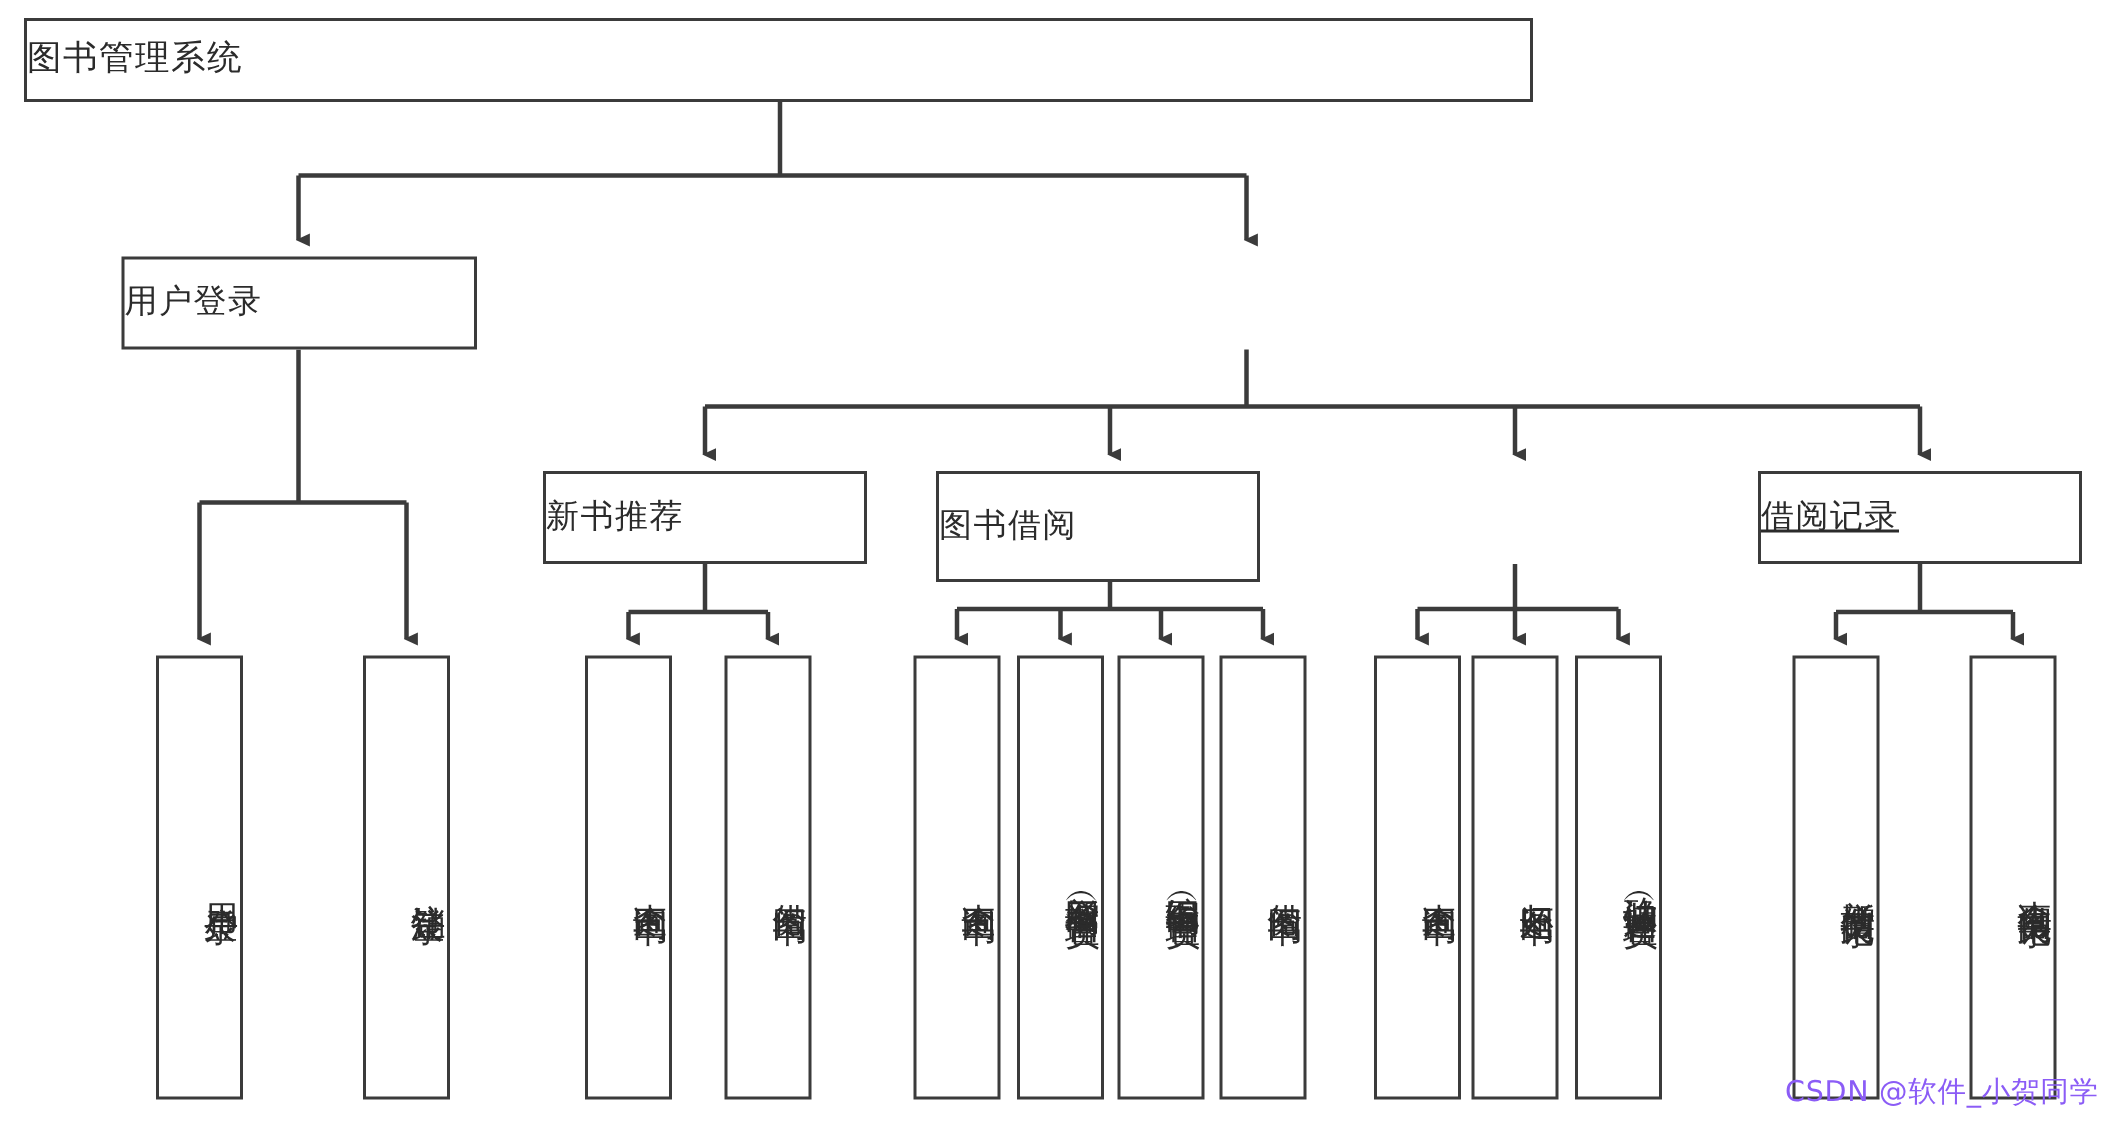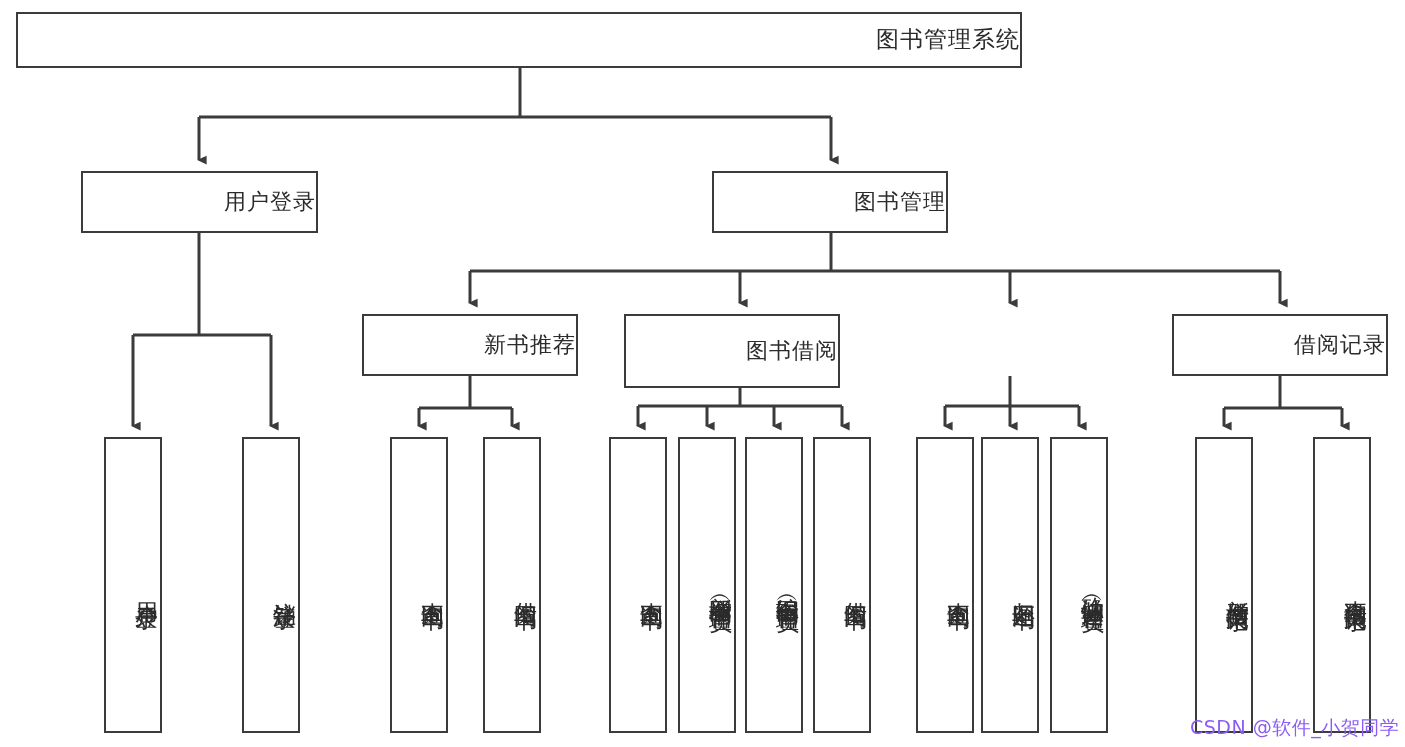--- a/index.html
+++ b/index.html
@@ -26,21 +26,21 @@
     height: 747px;
     pointer-events: none;
   }
   .node {
     position: absolute;
     box-sizing: border-box;
     border: 2.5px solid #3b3b3b;
     background: #ffffff;
     display: flex;
     align-items: center;
-    justify-content: flex-end;
+    justify-content: flex-start;
     color: #2b2b2b;
     z-index: 2;
   }
   .node.h {
     font-size: 22px;
     line-height: 1.1;
     letter-spacing: 1px;
     white-space: nowrap;
   }
   .node.root {
@@ -127,31 +127,28 @@
     </g>
   </svg>
 
   <div class="node h root" style="left:16px; top:12px; width:1006px; height:56px;">
     <span>图书管理系统</span>
   </div>
 
   <div class="node h" style="left:81px; top:171px; width:237px; height:62px;">
     <span>用户登录</span>
   </div>
-  <div class="node h" style="left:712px; top:171px; width:236px; height:62px;">
-    <span>图书管理</span>
-  </div>
 
   <div class="node h" style="left:362px; top:314px; width:216px; height:62px;">
     <span>新书推荐</span>
   </div>
   <div class="node h" style="left:608px; top:314px; width:216px; height:74px;margin-left:16px;">
     <span>图书借阅</span>
   </div>
-  <div class="node h" style="left:1172px; top:314px; width:216px; height:62px;">
+  <div class="node h" style="left:1172px; top:314px; width:216px; height:62px;text-decoration:underline;">
     <span>借阅记录</span>
   </div>
 
   <div class="node v" style="left:104px; top:437px; width:58px; height:296px;">
     <span class="vt">用户登录</span>
   </div>
   <div class="node v" style="left:242px; top:437px; width:58px; height:296px;">
     <span class="vt">注销登录</span>
   </div>
 

